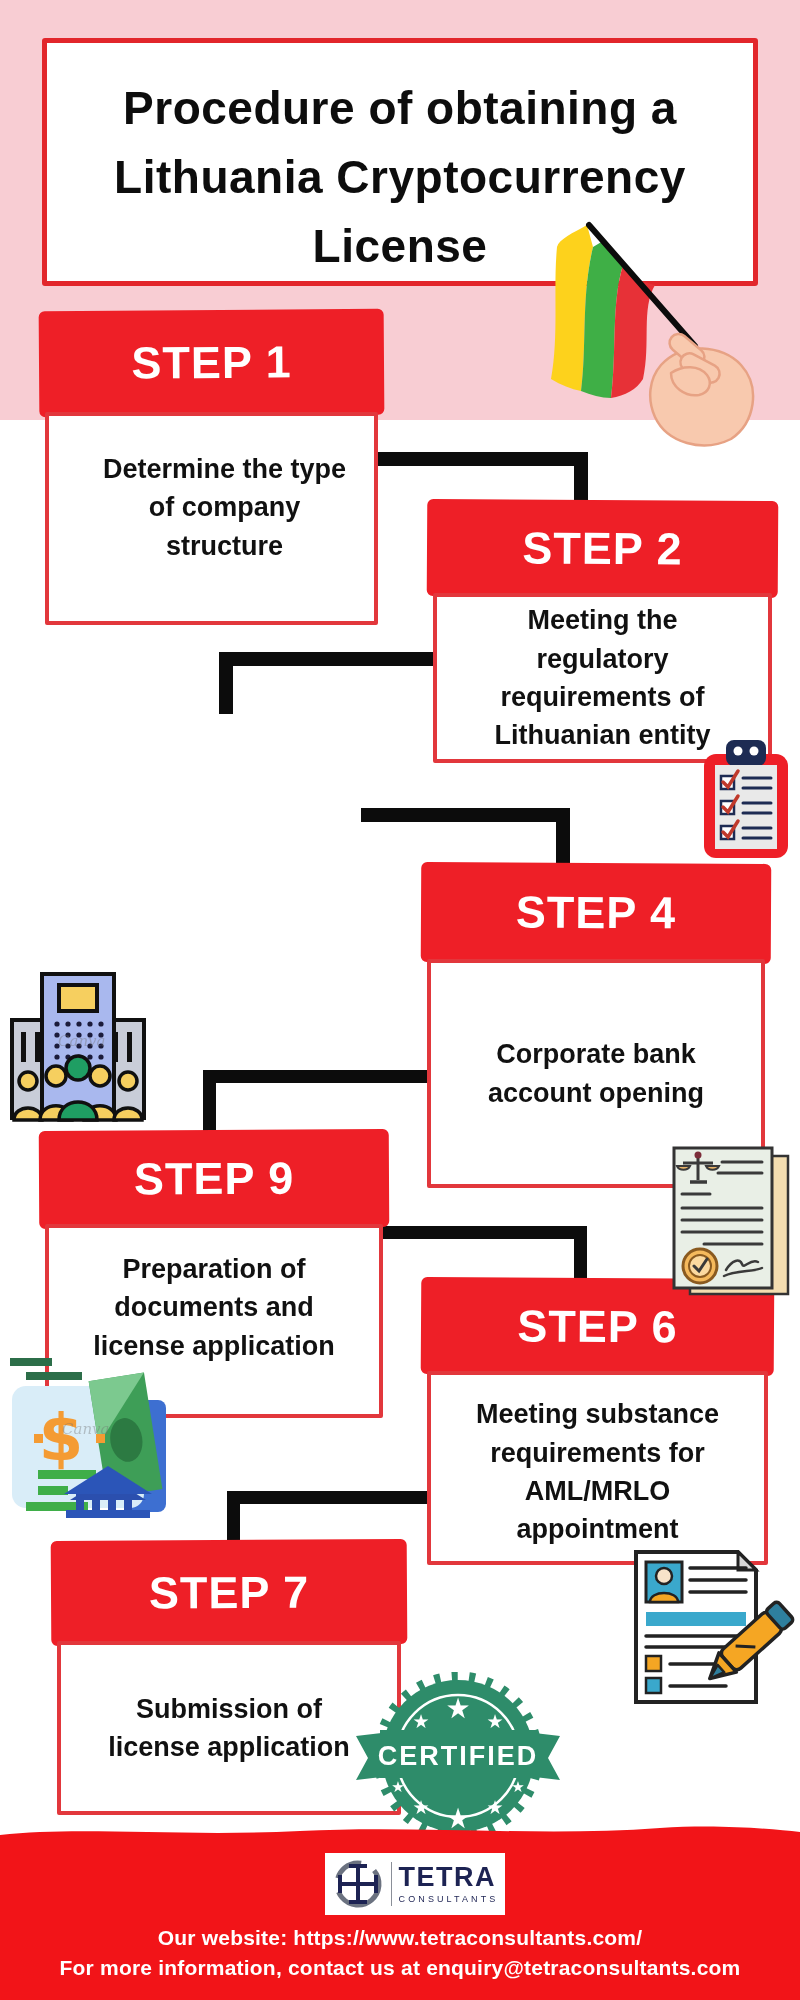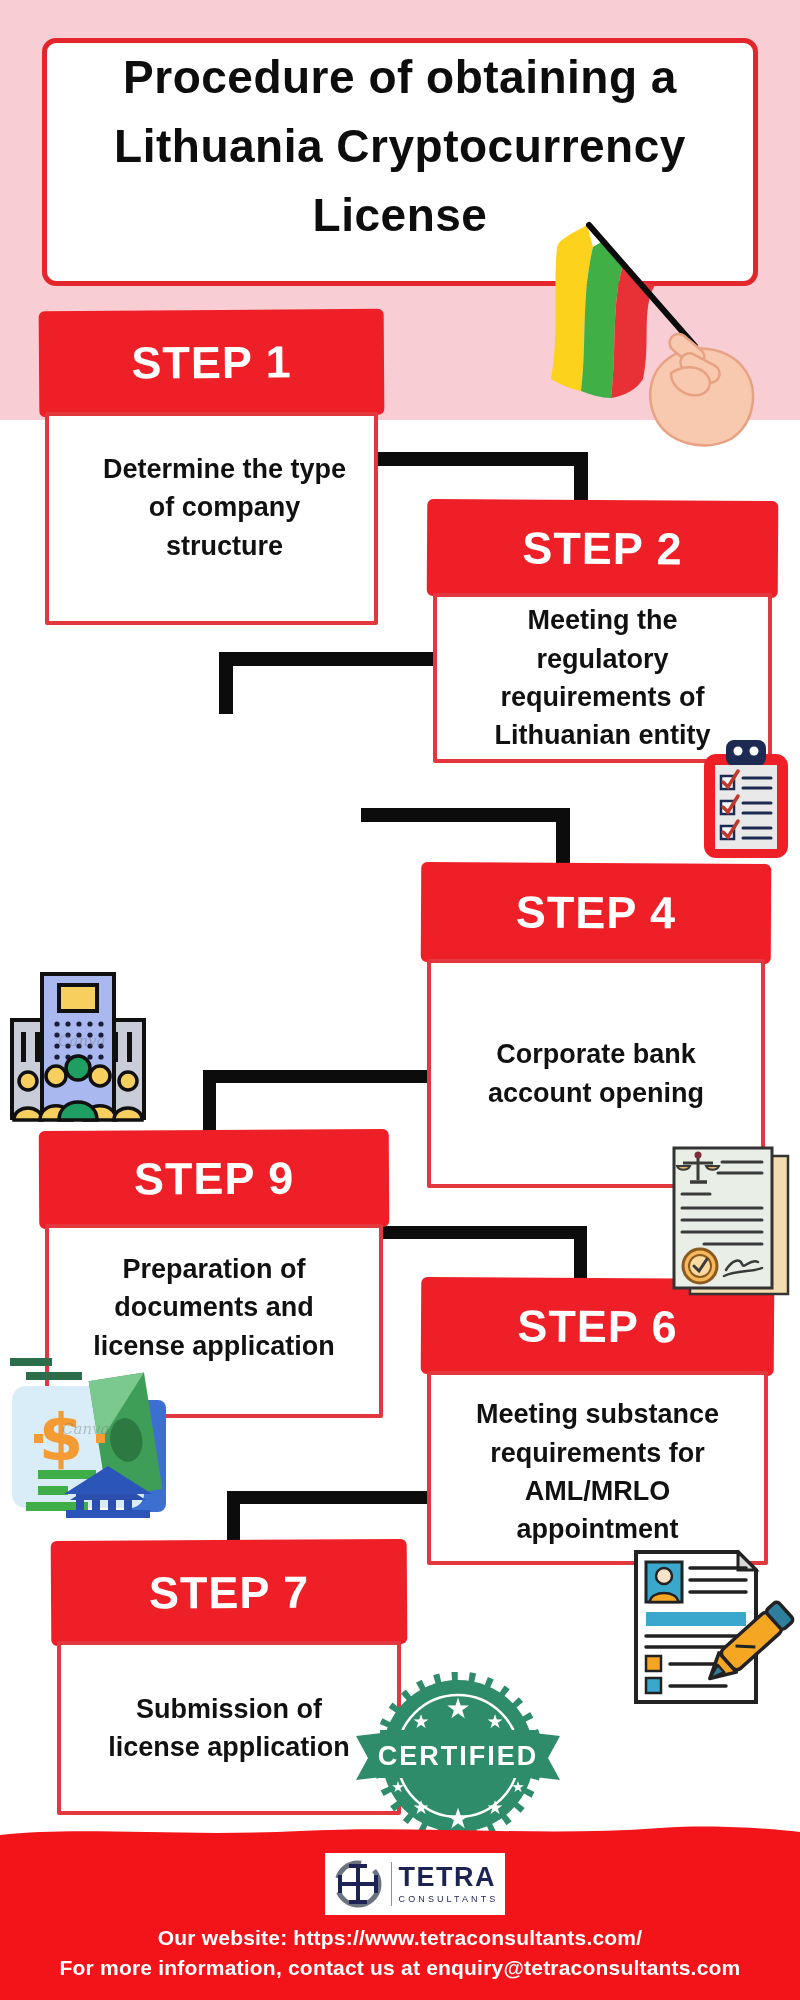--- a/index.html
+++ b/index.html
@@ -5,22 +5,22 @@
   html,body{margin:0;padding:0;background:#e9e9e9;}
   *{box-sizing:border-box;}
   #canvas{
     position:relative;width:800px;height:2000px;margin:0 auto;
     background:#ffffff;overflow:hidden;
     font-family:"Liberation Sans",sans-serif;
   }
   .pink-band{position:absolute;left:0;top:0;width:800px;height:420px;background:#f8cdd3;}
   .title-box{
     position:absolute;left:42px;top:38px;width:716px;height:248px;
-    background:#ffffff;border:5px solid #e2262b;border-radius:14px;
-    display:flex;align-items:flex-start;justify-content:center;
+    background:#ffffff;border:5px solid #e2262b;border-radius:3px;
+    display:flex;align-items:flex-end;justify-content:center;
   }
   .title-box h1{
     margin:0;font-size:46px;line-height:1.5;font-weight:700;color:#0d0d0d;
     text-align:center;white-space:pre-line;letter-spacing:.5px;
   }
   
   .conn{position:absolute;background:#0c0c0c;z-index:1;}
   .c1h{left:375px;top:452px;width:213px;height:14px;}
   .c1v{left:574px;top:452px;width:14px;height:52px;}
   .c2h{left:219px;top:652px;width:216px;height:14px;}

